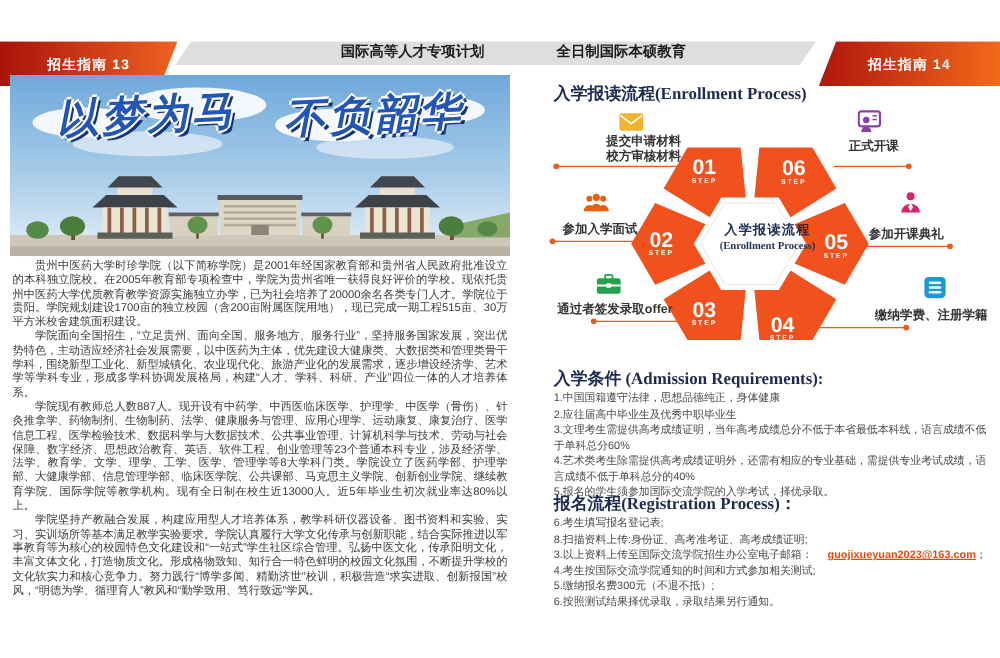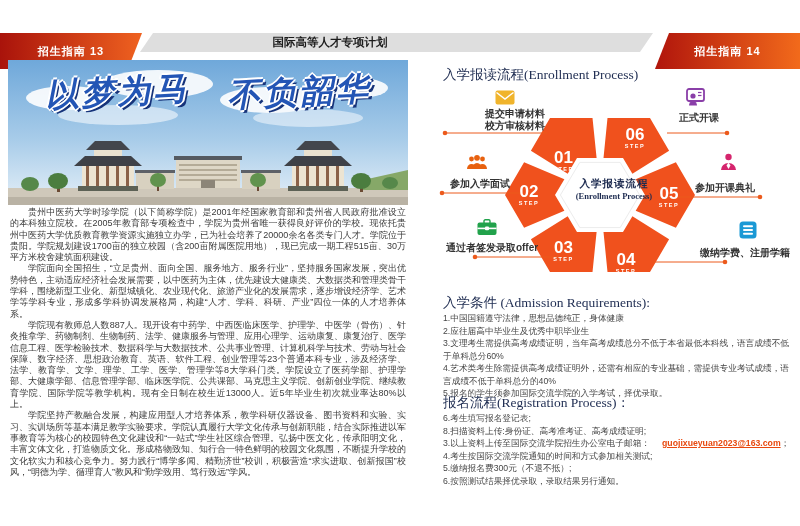--- a/index.html
+++ b/index.html
@@ -24,21 +24,21 @@
   .calli{position:absolute;top:10px;left:0;width:100%;display:flex;justify-content:center;gap:38px;
          font-family:"DejaVu Serif","Liberation Serif",serif;font-style:italic;font-weight:900;
          font-size:33px;color:#2355b5;letter-spacing:3px;
          text-shadow:-2px 0 #fff,2px 0 #fff,0 -2px #fff,0 2px #fff,3px 3px 0 #16337a;}
   .calli span{transform:rotate(-3deg);display:inline-block;}
   .paras{position:absolute;top:147px;left:2px;width:396px;}
   .paras p{margin:0;font-size:9px;line-height:11.3px;color:#3a3a3a;text-align:justify;
            text-indent:2em;font-weight:500;}
   
   .right-page{position:absolute;left:425px;top:60px;width:370px;height:460px;}
-  .serifh{font-family:"Liberation Serif","DejaVu Serif",serif;font-weight:normal;color:#1d2b50;
+  .serifh{font-family:"Liberation Serif","DejaVu Serif",serif;font-weight:bold;color:#1d2b50;
           white-space:nowrap;}
   .rp-title{position:absolute;top:6px;left:18px;font-size:13.5px;}
   .adm-title{position:absolute;top:234px;left:18px;font-size:13.5px;}
   .reg-title{position:absolute;top:334px;left:18px;font-size:13.5px;}
   .rlist{position:absolute;left:18px;width:348px;font-size:8.7px;line-height:12.5px;color:#474747;}
   .adm-list{top:252px;} .reg-list{top:352px;}
   .rlist div{margin:0;}
   .email-link{color:#e8490f;font-weight:700;text-decoration:underline;margin-left:12px;}
   
   .diagram{position:absolute;left:0;top:25px;width:370px;height:220px;}
@@ -56,20 +56,21 @@
 </style>
 </head>
 <body>
 
 <div class="header">
   <div class="badge badge-left">
     <span>招生指南 13</span>
   </div>
   <div class="band">
     <span class="t1">国际高等人才专项计划</span>
+    <span class="t2">全日制国际本硕教育</span>
   </div>
   <div class="badge badge-right">
     <span>招生指南 14</span>
   </div>
 </div>
 
 <div class="left-page">
   <div class="photo">
     <svg width="400" height="145" viewBox="0 0 400 145">
       <defs>
@@ -179,21 +180,21 @@
       <g fill="#ec5a1c">
         <circle cx="20" cy="48" r="2.3"></circle>
           <circle cx="17" cy="108" r="2.3"></circle>
           <circle cx="50" cy="172" r="2.3"></circle>
         <circle cx="300" cy="177" r="2.3"></circle>
           <circle cx="335" cy="112" r="2.3"></circle>
           <circle cx="302" cy="48" r="2.3"></circle>
       </g>
     </svg>
 
-    <div class="stepnum" style="left:138.5px;top:52px;margin-top:24px;">
+    <div class="stepnum" style="left:138.5px;top:52px;">
       <div class="n">01</div>
       <div class="s">STEP</div>
     </div>
     <div class="stepnum" style="left:104px;top:110px;">
       <div class="n">02</div>
       <div class="s">STEP</div>
     </div>
     <div class="stepnum" style="left:138.5px;top:166px;">
       <div class="n">03</div>
       <div class="s">STEP</div>

